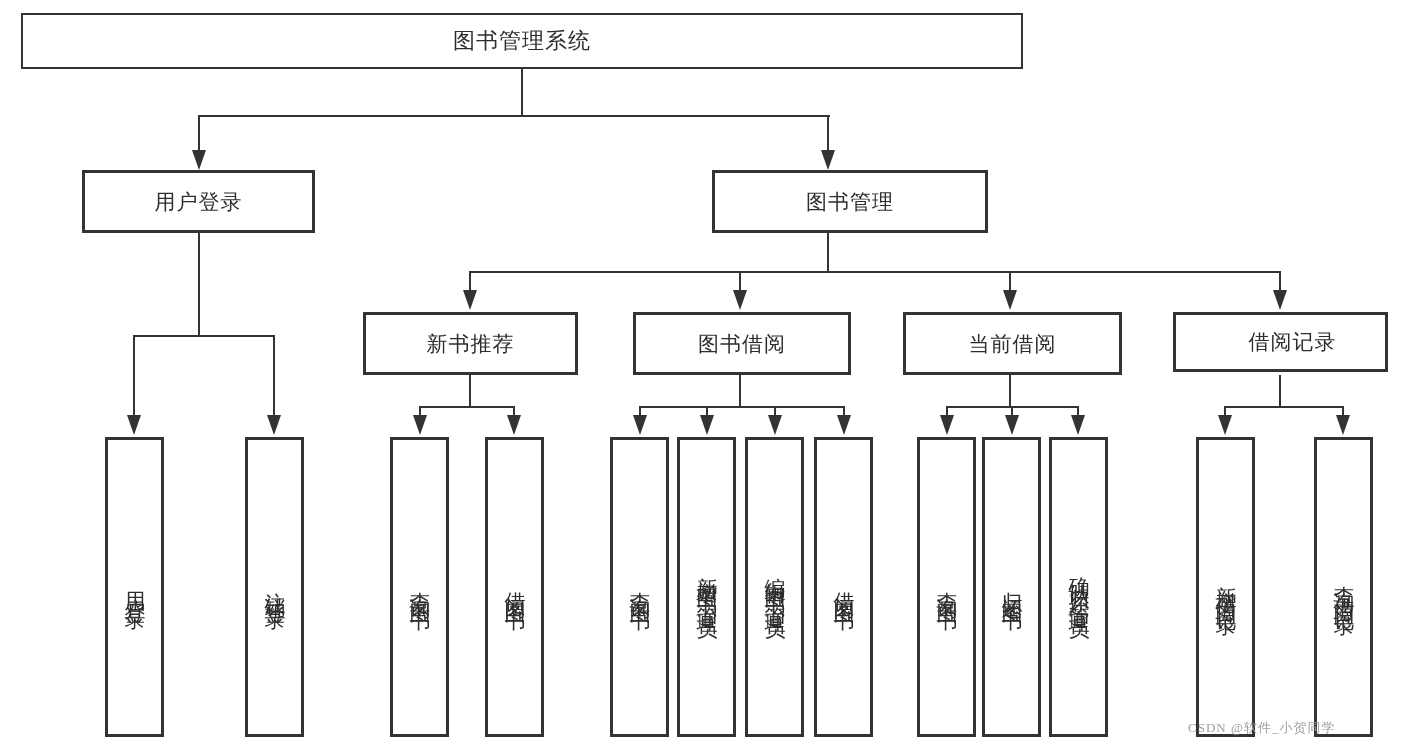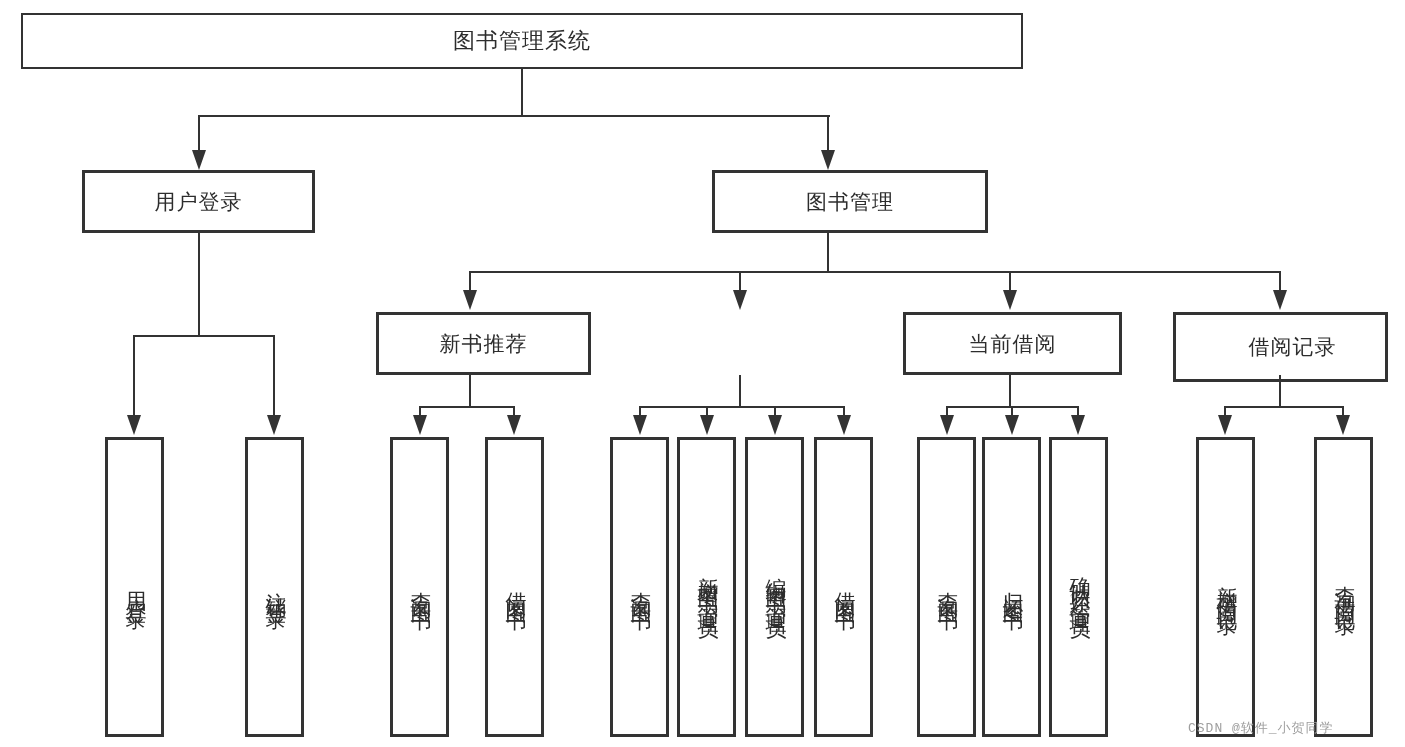--- a/index.html
+++ b/index.html
@@ -1,21 +1,21 @@
 <!DOCTYPE html>
 <html><head>
 <meta charset="utf-8">
 <style>
   html, body { margin: 0; padding: 0; background: #ffffff; }
   .canvas {
     position: relative;
     width: 1405px;
     height: 747px;
     background: #ffffff;
-    font-family: Liberation Mono, monospace;
+    font-family: Liberation Serif, serif;
     color: #2d2d2d;
     overflow: hidden;
   }
   .node {
     position: absolute;
     box-sizing: border-box;
     border: 3px solid #333333;
     background: #ffffff;
     display: flex;
     align-items: center;
@@ -87,23 +87,24 @@
   <div class="hline" style="left:469px; top:271px; width:812px; height:2px;"></div>
   <div class="vline" style="left:469px; top:273px; width:2px; height:17px;"></div>
   <div class="arrow" style="left:463px; top:290px;"></div>
   <div class="vline" style="left:739px; top:273px; width:2px; height:17px;"></div>
   <div class="arrow" style="left:733px; top:290px;"></div>
   <div class="vline" style="left:1009px; top:273px; width:2px; height:17px;"></div>
   <div class="arrow" style="left:1003px; top:290px;"></div>
   <div class="vline" style="left:1279px; top:273px; width:2px; height:17px;"></div>
   <div class="arrow" style="left:1273px; top:290px;"></div>
 
-  <div class="node" style="left:363px; top:312px; width:215px; height:63px;margin-left:13px;">新书推荐</div>
+  <div class="node" style="left:363px; top:312px; width:215px; height:63px;">新书推荐</div>
+  <div class="node" style="left:633px; top:312px; width:218px; height:63px;">图书借阅</div>
   <div class="node" style="left:903px; top:312px; width:219px; height:63px;">当前借阅</div>
-  <div class="node" style="left:1173px; top:312px; width:215px; height:70px;padding-left:24px;">借阅记录</div>
+  <div class="node" style="left:1173px; top:312px; width:215px; height:60px;padding-left:24px;">借阅记录</div>
 
   <div class="vline" style="left:469px; top:375px; width:2px; height:31px;"></div>
   <div class="hline" style="left:419px; top:406px; width:96px; height:2px;"></div>
   <div class="vline" style="left:419px; top:408px; width:2px; height:9px;"></div>
   <div class="arrow" style="left:413px; top:415px;"></div>
   <div class="vline" style="left:513px; top:408px; width:2px; height:9px;"></div>
   <div class="arrow" style="left:507px; top:415px;"></div>
 
   <div class="vline" style="left:739px; top:375px; width:2px; height:31px;"></div>
   <div class="hline" style="left:639px; top:406px; width:206px; height:2px;"></div>

